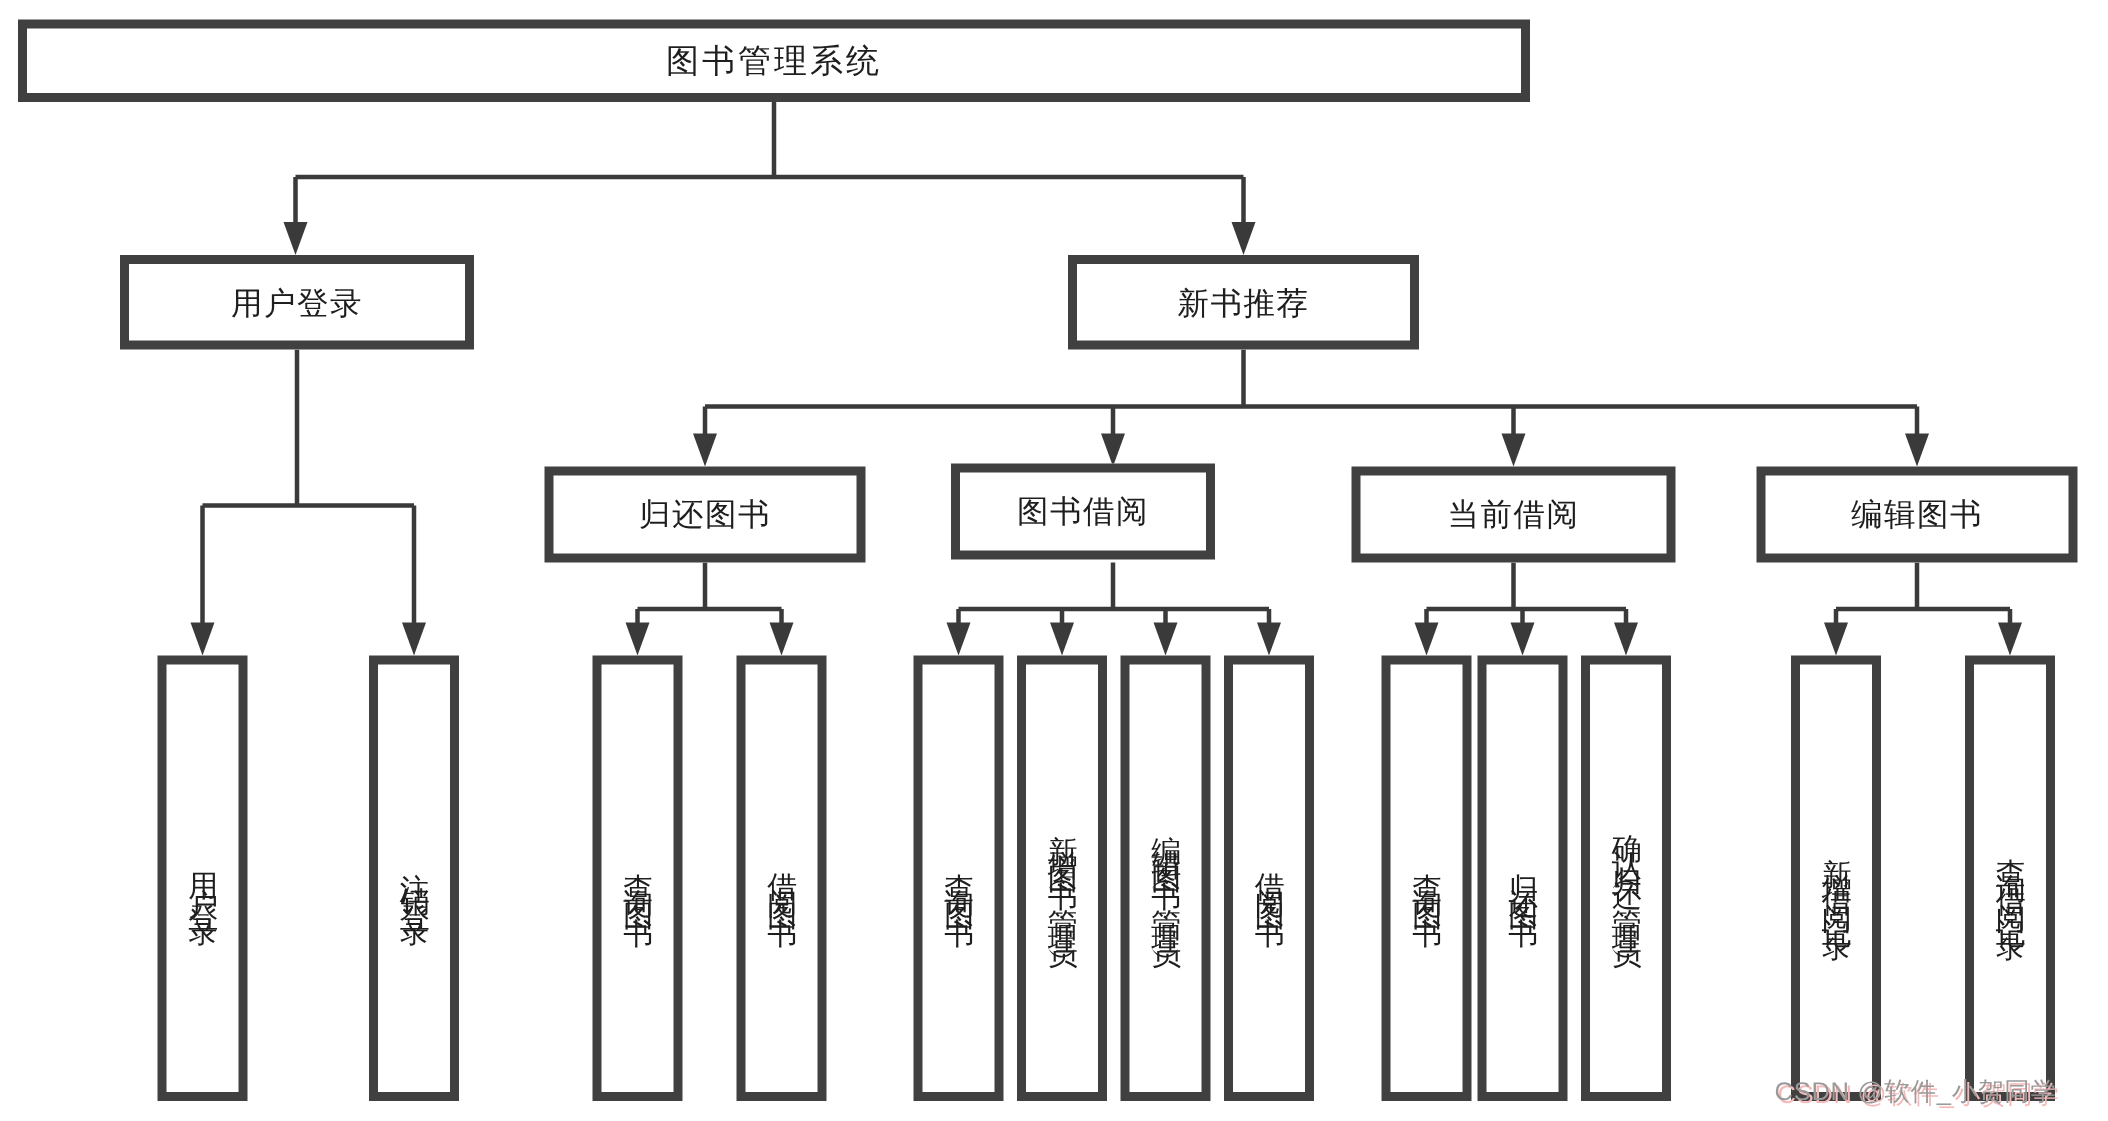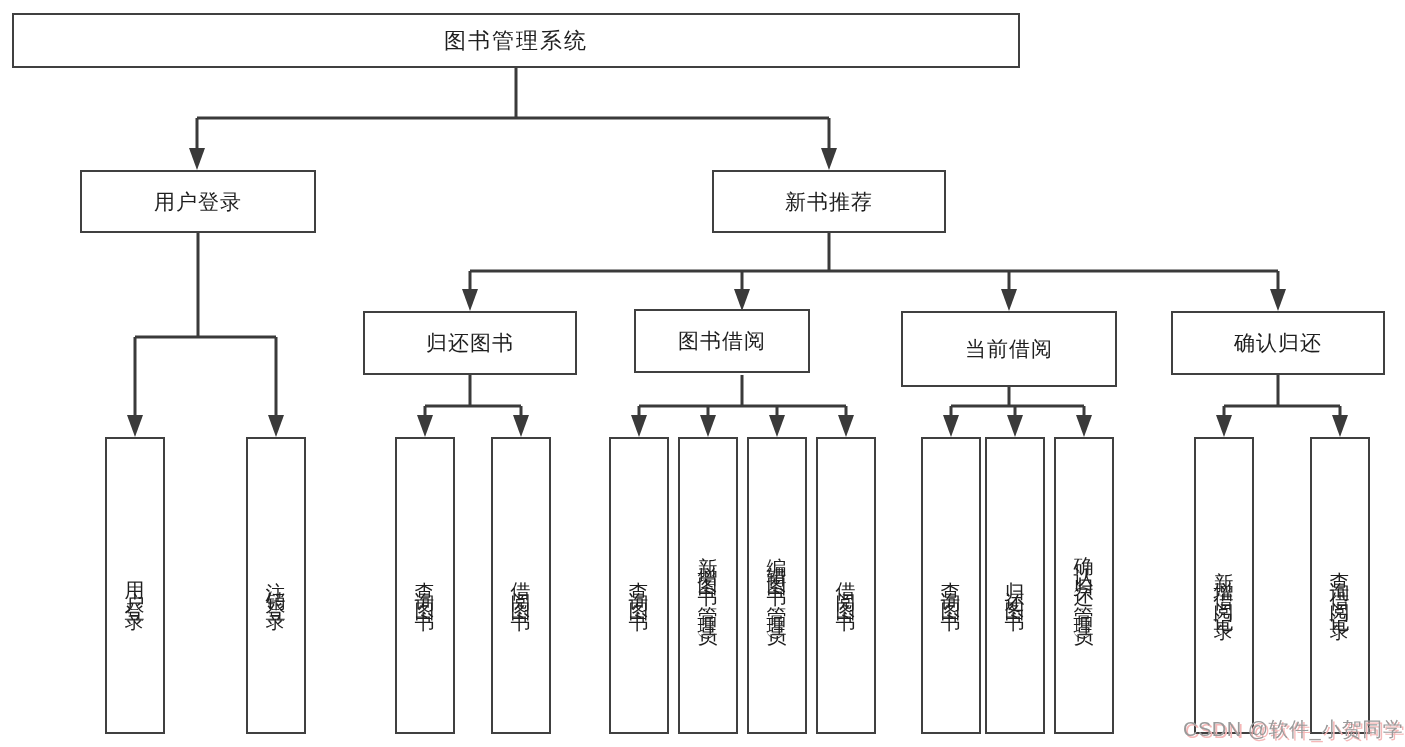--- a/index.html
+++ b/index.html
@@ -17,21 +17,21 @@
   }
   svg.wires {
     position: absolute;
     left: 0;
     top: 0;
     z-index: 1;
   }
   .node {
     position: absolute;
     box-sizing: border-box;
-    border: 2px solid #404040;
+    border: 6px solid #404040;
     background: #ffffff;
     display: flex;
     align-items: center;
     justify-content: center;
     color: #1e1e1e;
     z-index: 2;
   }
   .lbl-root {
     font-size: 22px;
     letter-spacing: 2px;
@@ -44,21 +44,21 @@
     writing-mode: vertical-rl;
     text-orientation: mixed;
     font-size: 20px;
     letter-spacing: 10px;
     line-height: 1;
   }
   .watermark {
     position: absolute;
     left: 1183px;
     top: 716px;
-    font-size: 20px;
+    font-size: 17px;
     color: #9a9a9a;
     text-shadow: 2px 2px 0 #f5b8b8;
     white-space: nowrap;
     z-index: 5;
     letter-spacing: 0.5px;
   }
 </style>
 </head>
 <body>
 
@@ -116,25 +116,25 @@
   <div class="node" style="left:712px;top:170px;width:234px;height:63px">
     <span class="lbl-h">新书推荐</span>
   </div>
 
   <div class="node" style="left:363px;top:311px;width:214px;height:64px">
     <span class="lbl-h">归还图书</span>
   </div>
   <div class="node" style="left:634px;top:309px;width:176px;height:64px">
     <span class="lbl-h">图书借阅</span>
   </div>
-  <div class="node" style="left:901px;top:311px;width:216px;height:76px">
+  <div class="node" style="left:901px;top:311px;width:216px;height:64px">
     <span class="lbl-h">当前借阅</span>
   </div>
   <div class="node" style="left:1171px;top:311px;width:214px;height:64px">
-    <span class="lbl-h">确认归还</span>
+    <span class="lbl-h">编辑图书</span>
   </div>
 
   <div class="node" style="left:105px;top:437px;width:60px;height:297px">
     <span class="vtext">用户登录</span>
   </div>
   <div class="node" style="left:246px;top:437px;width:60px;height:297px">
     <span class="vtext">注销登录</span>
   </div>
 
   <div class="node" style="left:395px;top:437px;width:60px;height:297px">

